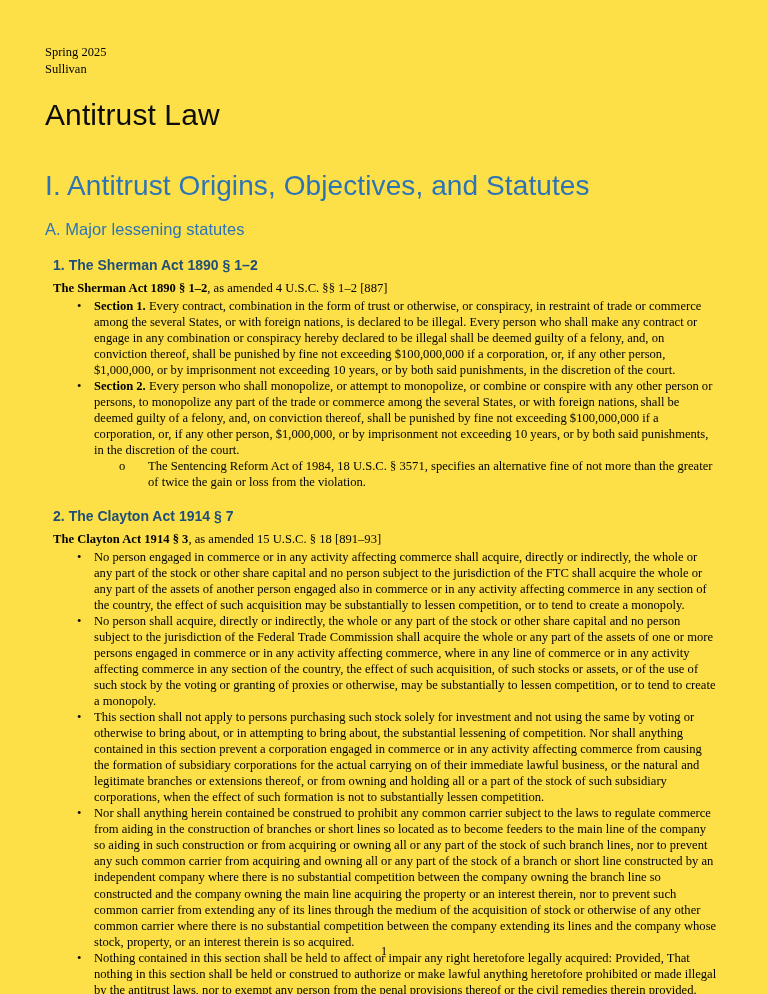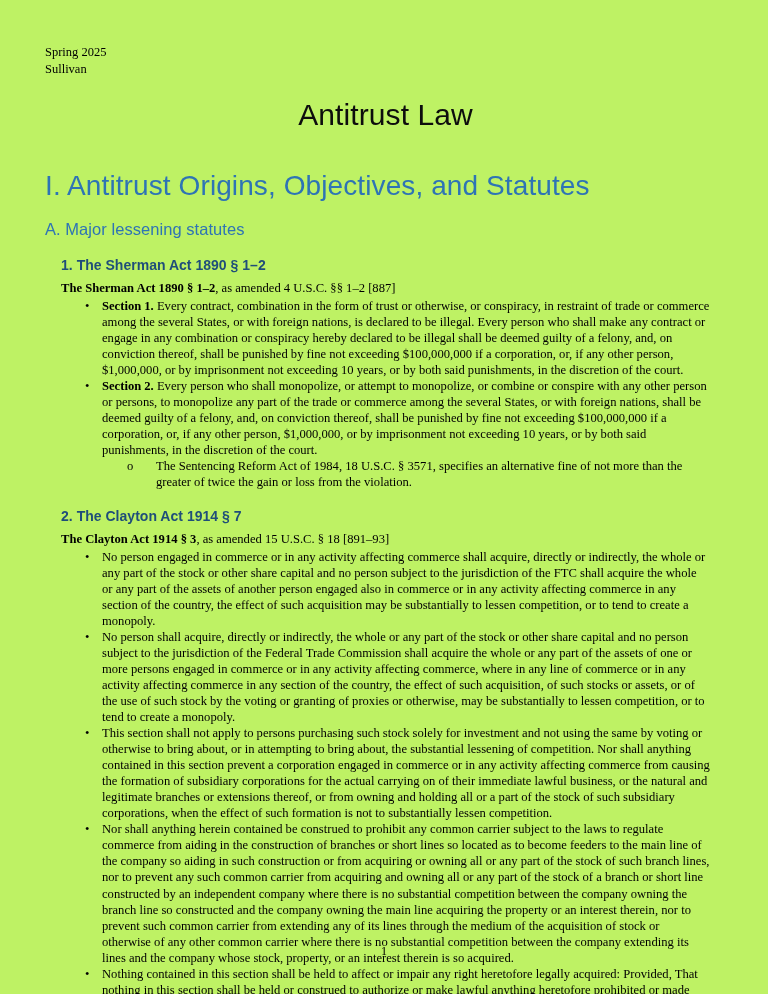--- a/index.html
+++ b/index.html
@@ -5,21 +5,21 @@
 <style>
   html, body {
     margin: 0;
     padding: 0;
     background: #ffffff;
   }
   .page {
     position: relative;
     width: 768px;
     height: 994px;
-    background: #bef264;
+    background: #fde047;
     margin: 0 auto;
     overflow: hidden;
     box-sizing: border-box;
     padding: 44px 42px 0 45px;
   }
 
   
   .doc-header {
     font-family: "Liberation Serif", "DejaVu Serif", serif;
     font-size: 12.5px;
@@ -28,21 +28,20 @@
     margin: 0 0 0 0;
   }
   .doc-header div { white-space: pre; }
 
   
   .doc-title {
     font-family: "Liberation Sans", "DejaVu Sans", sans-serif;
     font-size: 30px;
     font-weight: 300;
     color: #0d0d0d;
-    text-align: center;
     letter-spacing: 0.1px;
     margin: 21px 0 0 0;
     padding: 0;
   }
 
   
   .h1 {
     font-family: "Liberation Sans", "DejaVu Sans", sans-serif;
     font-size: 28px;
     font-weight: 400;
@@ -127,21 +126,21 @@
     position: absolute;
     left: 0;
     right: 0;
     bottom: 35px;
     text-align: center;
     font-family: "Liberation Serif", "DejaVu Serif", serif;
     font-size: 12.2px;
     color: #000000;
   }
 
-  .section-block { margin: 16px; padding: 0; }
+  .section-block { margin: 8px; padding: 0; }
 </style>
 </head>
 <body>
 
 <div class="page">
 
   <div class="doc-header">
     <div>Spring 2025</div>
     <div>Sullivan</div>
   </div>

